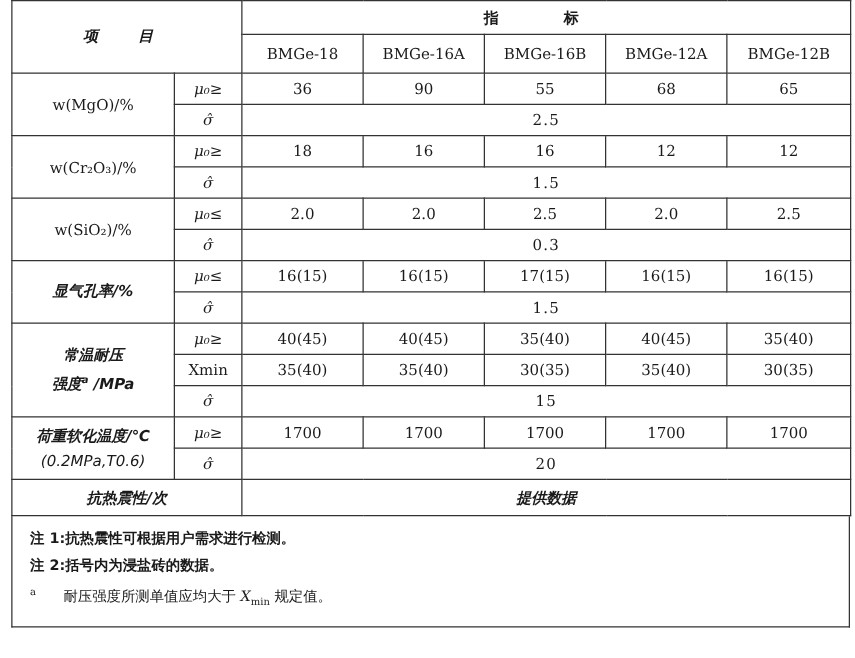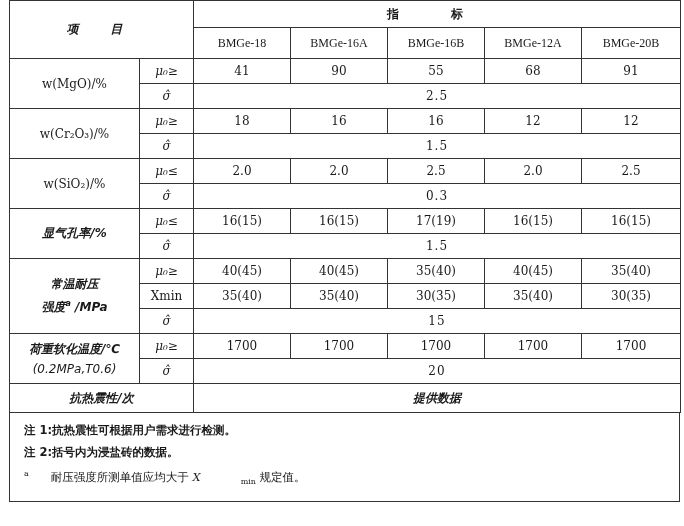--- a/index.html
+++ b/index.html
@@ -4,31 +4,31 @@
   <style>
     html, body { margin: 0; padding: 0; background: #ffffff; }
     body { width: 684px; height: 526px; overflow: hidden; position: relative;
            font-family: "DejaVu Serif", "Liberation Serif", serif; color: #1a1a1a; }
     .wrap { position: absolute; left: 9px; top: 0; width: 671px; }
     table.spec { border-collapse: collapse; width: 671px; table-layout: fixed; }
     table.spec td { border: 1.5px solid #333; text-align: center; vertical-align: middle;
                     font-size: 12px; padding: 0; height: 24px; }
     .hdr-item { font-weight: bold; font-size: 13px; letter-spacing: 14px; font-style: italic; }
     .hdr-group { font-weight: bold; font-size: 13px; letter-spacing: 24px; height: 26px !important; }
-    .grade { font-size: 12px; height: 30px !important; font-family: Liberation Serif, serif; }
+    .grade { font-size: 12px; height: 30px !important; }
     .item { font-size: 12px; }
     .item.bold { font-weight: bold; font-family: "DejaVu Sans", sans-serif; font-size: 12px; font-style: italic; }
     .sym { font-style: italic; font-size: 11px; }
     .span-val { letter-spacing: 1px; }
     .notes { border: 1.5px solid #333; border-top: none; padding: 6px 31px 8px 14px;
              font-family: "DejaVu Sans", sans-serif; font-size: 11.5px; font-weight: bold;
              line-height: 22px; }
     .notes .fn { font-weight: normal; font-family: "DejaVu Serif", serif; }
     .fn-mark { font-size: 8px; vertical-align: super; margin-right: 22px; }
-    sub { font-size: 8px; margin-left: 40px; }
+    sub { font-size: 8px; }
     sup { font-size: 8px; }
   </style>
 </head>
 <body>
 
 <div class="wrap">
   <table class="spec">
     <colgroup>
       <col style="width:130px">
         <col style="width:54px">
@@ -42,31 +42,31 @@
     <tbody>
         <tr>
       <td rowspan="2" colspan="2" class="hdr-item">项 目</td>
       <td colspan="5" class="hdr-group">指 标</td>
     </tr>
     <tr>
       <td class="grade">BMGe-18</td>
       <td class="grade">BMGe-16A</td>
       <td class="grade">BMGe-16B</td>
       <td class="grade">BMGe-12A</td>
-      <td class="grade">BMGe-20B</td>
+      <td class="grade">BMGe-12B</td>
     </tr>
 
     <tr>
       <td rowspan="2" class="item">w(MgO)/%</td>
       <td class="sym">μ₀≥</td>
-      <td>41</td>
+      <td>36</td>
       <td>90</td>
       <td>55</td>
       <td>68</td>
-      <td>91</td>
+      <td>65</td>
     </tr>
     <tr>
       <td class="sym">σ̂</td>
       <td colspan="5" class="span-val">2.5</td>
     </tr>
 
     <tr>
       <td rowspan="2" class="item">w(Cr₂O₃)/%</td>
       <td class="sym">μ₀≥</td>
       <td>18</td>
@@ -92,21 +92,21 @@
     <tr>
       <td class="sym">σ̂</td>
       <td colspan="5" class="span-val">0.3</td>
     </tr>
 
     <tr>
       <td rowspan="2" class="item bold">显气孔率/%</td>
       <td class="sym">μ₀≤</td>
       <td>16(15)</td>
       <td>16(15)</td>
-      <td>17(19)</td>
+      <td>17(15)</td>
       <td>16(15)</td>
       <td>16(15)</td>
     </tr>
     <tr>
       <td class="sym">σ̂</td>
       <td colspan="5" class="span-val">1.5</td>
     </tr>
 
     <tr>
       <td rowspan="3" class="item bold">

